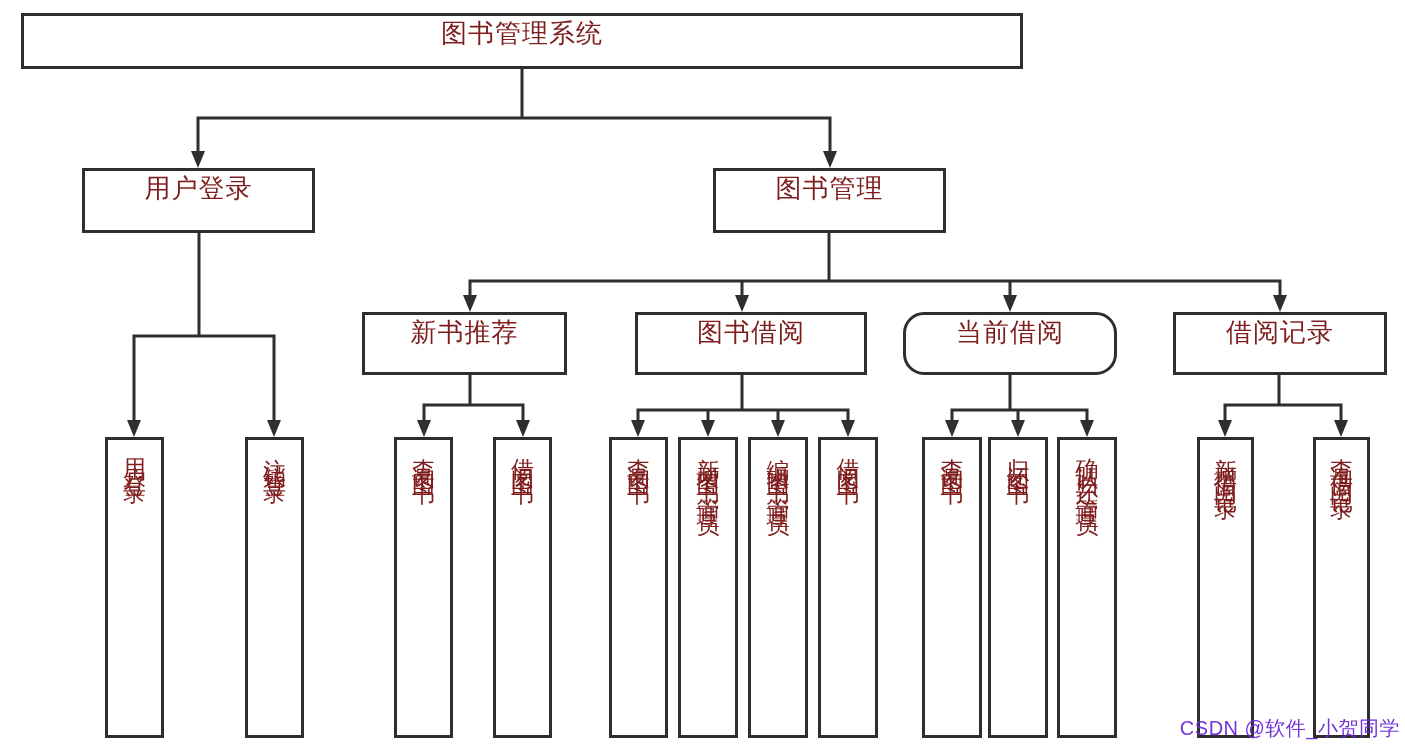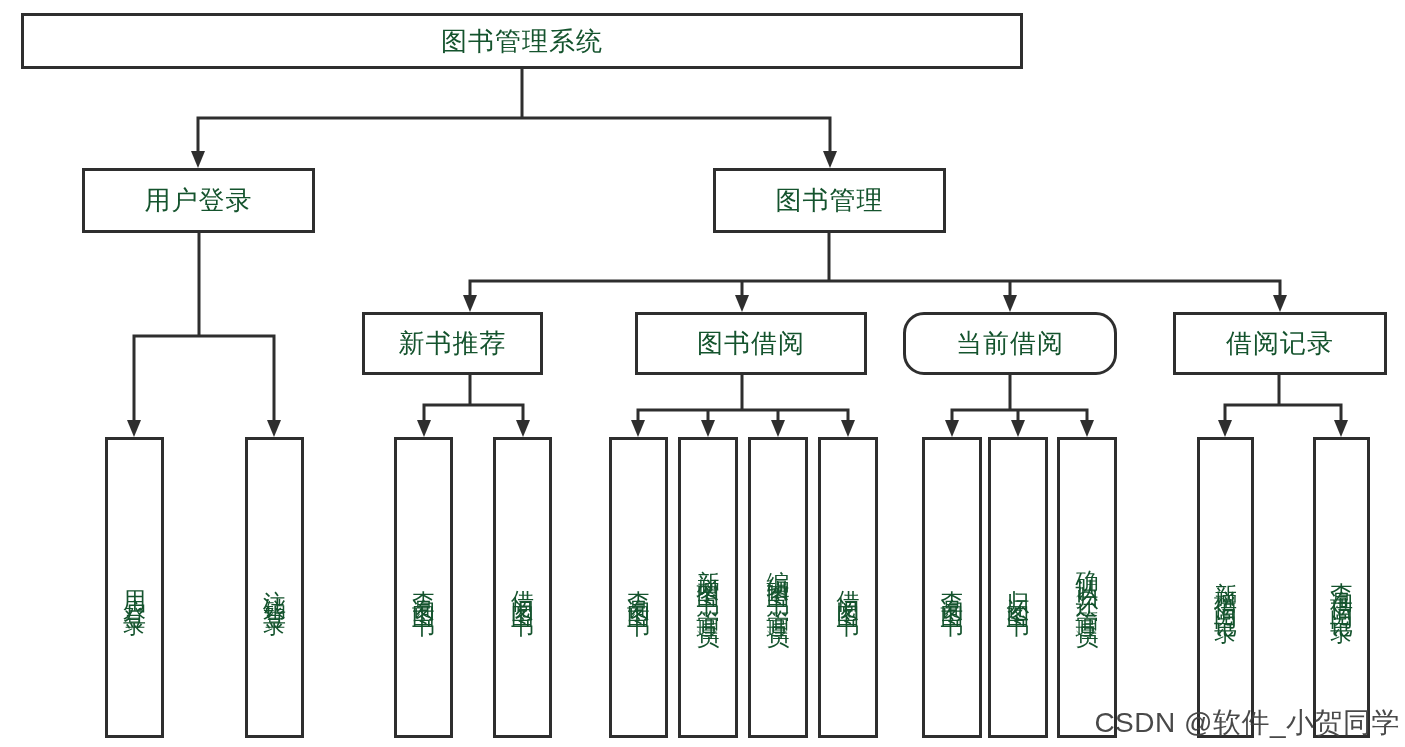--- a/index.html
+++ b/index.html
@@ -15,44 +15,44 @@
     position: absolute;
     left: 0; top: 0;
     z-index: 0;
   }
   .box {
     position: absolute;
     box-sizing: border-box;
     background: #ffffff;
     border: 3px solid #2e2e2e;
     display: flex;
-    align-items: center;
+    align-items: flex-start;
     justify-content: center;
     z-index: 1;
-    color: #14532d;
+    color: #7f1d1d;
   }
   .hlabel {
     font-size: 26px;
     letter-spacing: 1px;
     white-space: nowrap;
   }
   .leaf .vlabel {
     writing-mode: vertical-rl;
     text-orientation: mixed;
     font-size: 23px;
     letter-spacing: 8px;
     line-height: 1;
     white-space: nowrap;
   }
   #watermark {
     position: absolute;
     right: 5px;
     bottom: 5px;
-    font-size: 28px;
-    color: #404040;
+    font-size: 20px;
+    color: #6d28d9;
     opacity: 0.95;
     letter-spacing: 0.5px;
     z-index: 5;
     white-space: nowrap;
     margin-top: 7px;
   }
 </style>
 </head>
 <body>
 
@@ -102,21 +102,21 @@
     <span class="hlabel">图书管理系统</span>
   </div>
 
   <div class="box" style="left:82px; top:168px; width:233px; height:65px;">
     <span class="hlabel">用户登录</span>
   </div>
   <div class="box" style="left:713px; top:168px; width:233px; height:65px;font-family:Liberation Serif, serif;">
     <span class="hlabel">图书管理</span>
   </div>
 
-  <div class="box" style="left:362px; top:312px; width:181px; height:63px;">
+  <div class="box" style="left:362px; top:312px; width:205px; height:63px;">
     <span class="hlabel">新书推荐</span>
   </div>
   <div class="box" style="left:635px; top:312px; width:232px; height:63px;">
     <span class="hlabel">图书借阅</span>
   </div>
   <div class="box" style="left:903px; top:312px; width:214px; height:63px;border-radius:21px;">
     <span class="hlabel">当前借阅</span>
   </div>
   <div class="box" style="left:1173px; top:312px; width:214px; height:63px;">
     <span class="hlabel">借阅记录</span>

